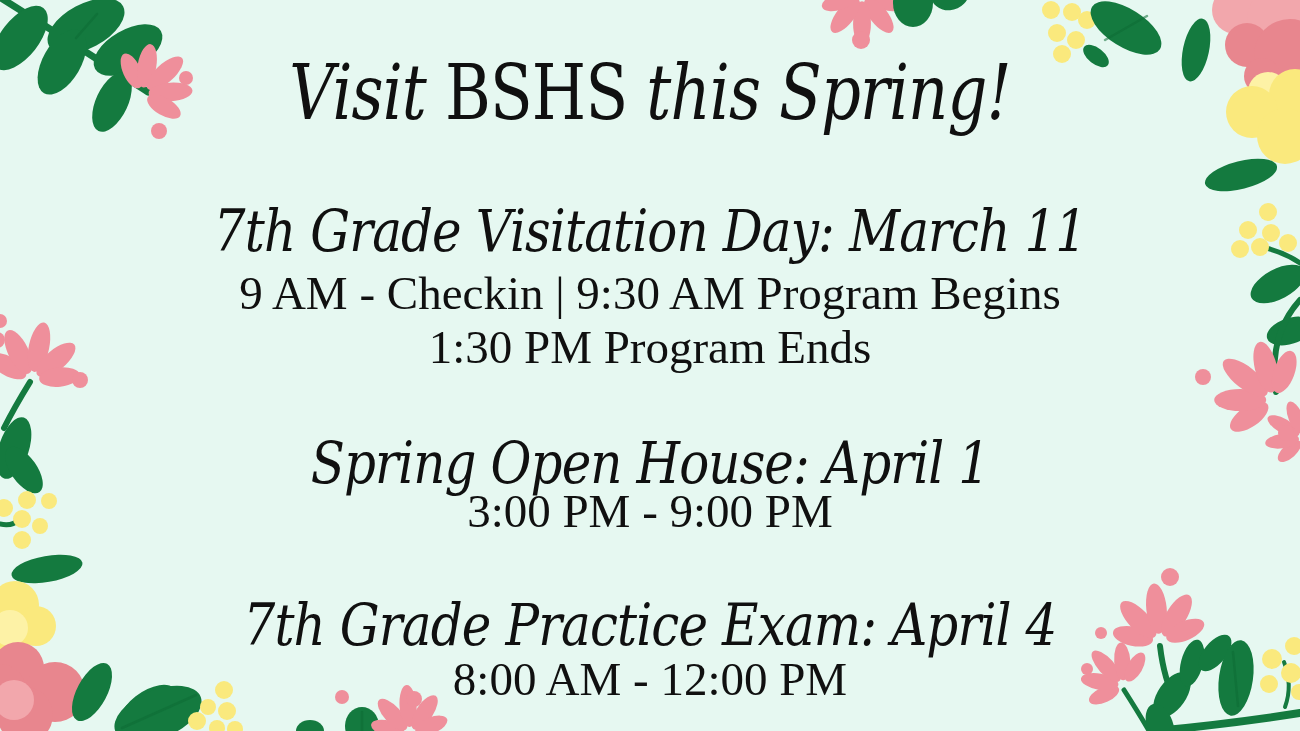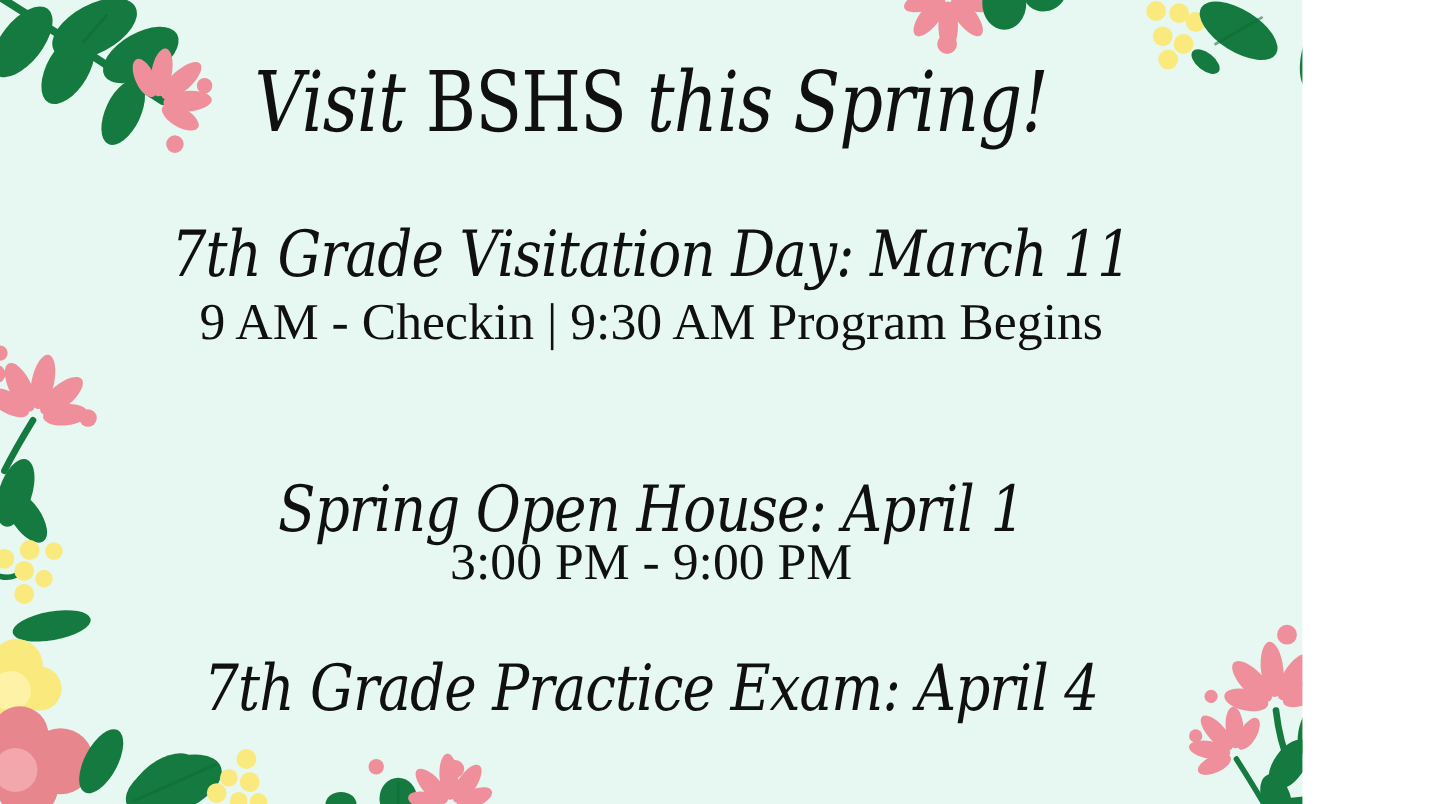--- a/index.html
+++ b/index.html
@@ -2,21 +2,21 @@
 <html style="--background: #e6f8f1; --leaf-green: #147a3f; --leaf-vein: #0d6b35; --flower-pink: #ef8f9b; --rose-dark: #e8868e; --rose-light: #f2a7ac; --yellow: #fae97d; --yellow-light: #fdf2a6; --text: #101010;"><head>
 <meta charset="utf-8">
 <style>
   :root{
     --background:#e6f8f1; --leaf-green:#147a3f; --leaf-vein:#0d6b35;
     --flower-pink:#ef8f9b; --rose-dark:#e8868e; --rose-light:#f2a7ac;
     --yellow:#fae97d; --yellow-light:#fdf2a6; --text:#101010;
   }
   html,body{margin:0;padding:0;}
   .stage{
-    position:relative; width:1184px; height:731px; overflow:hidden;
+    position:relative; width:1300px; height:731px; overflow:hidden;
     background:var(--background); color:var(--text);
     font-family:"DejaVu Serif", serif;
   }
   .florals{position:absolute; inset:0; pointer-events:none;}
   .leaf{fill:var(--leaf-green);}
   .stem{stroke:var(--leaf-green); fill:none; stroke-linecap:round;}
   .vein{stroke:var(--leaf-vein); stroke-width:2.5; stroke-linecap:round; fill:none; opacity:.55;}
   .pink{fill:var(--flower-pink);}
   .rose{fill:var(--rose-dark);}
   .roselight{fill:var(--rose-light);}
@@ -196,19 +196,21 @@
   </svg>
 
   <div class="txt title">
     <span>Visit</span>
     <span class="upright">BSHS</span>
     <span>this Spring!</span>
   </div>
 
   <div class="txt heading h1">7th Grade Visitation Day: March 11</div>
   <div class="txt detail d1a">9 AM - Checkin | 9:30 AM Program Begins</div>
+  <div class="txt detail d1b">1:30 PM Program Ends</div>
 
   <div class="txt heading h2">Spring Open House: April 1</div>
   <div class="txt detail d2a">3:00 PM - 9:00 PM</div>
 
   <div class="txt heading h3">7th Grade Practice Exam: April 4</div>
+  <div class="txt detail d3a">8:00 AM - 12:00 PM</div>
 
 </div>
 
 </body></html>

